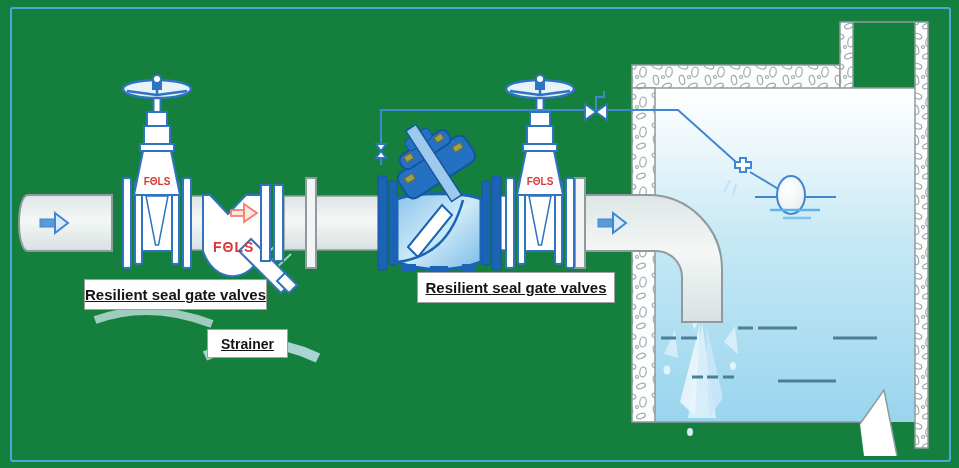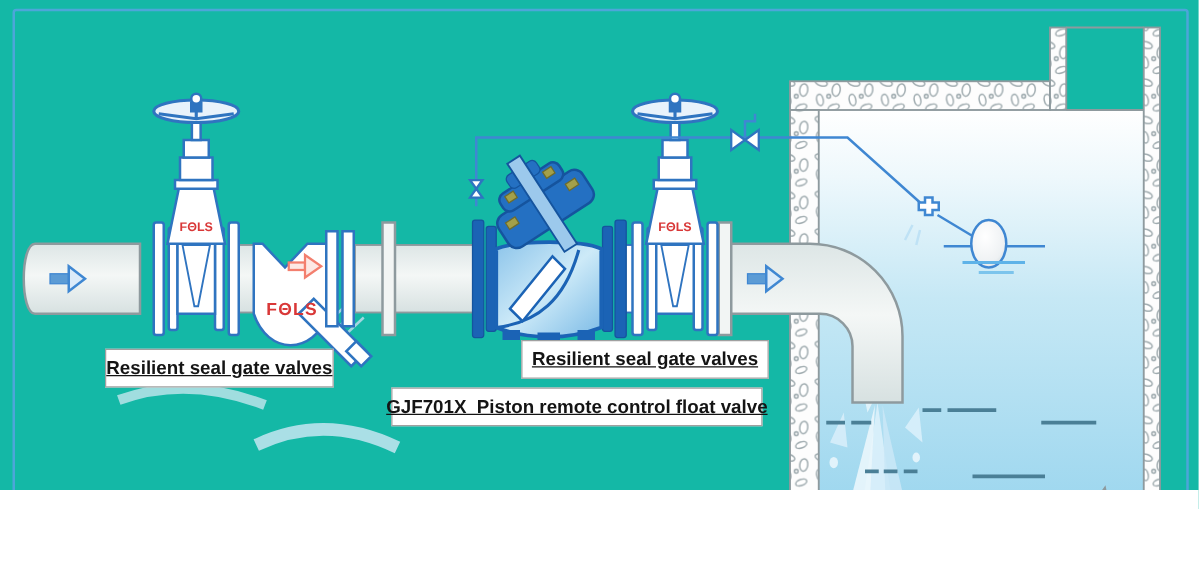--- a/index.html
+++ b/index.html
@@ -1,16 +1,16 @@
 <!DOCTYPE html>
 <html><head>
 <meta charset="utf-8">
 <style>
   html,body{margin:0;padding:0;background:#ffffff;}
-  #stage{position:relative;width:959px;height:392px;background:#14b8a6;overflow:hidden;
+  #stage{position:relative;width:959px;height:468px;background:#15803d;overflow:hidden;
          font-family:"Liberation Sans",sans-serif;}
   #frame{position:absolute;left:10px;top:7px;width:937px;height:451px;
          border:2px solid #4da6d9;border-radius:3px;pointer-events:none;}
   svg{position:absolute;left:0;top:0;}
   .label{position:absolute;background:#ffffff;border:1px solid #a0a0a0;
          display:flex;align-items:center;justify-content:center;
          font-weight:bold;font-size:15px;color:#141414;white-space:pre;text-decoration:underline;}
   .brand-mark{font-family:"Liberation Sans",sans-serif;font-weight:bold;fill:#d93838;}
 </style>
 </head>
@@ -198,16 +198,16 @@
   </g>
   <g>
     <rect x="598" y="219" width="15" height="8" fill="#5b9bd5" stroke="#3f87d2"></rect>
     <polygon points="613,213 626,223 613,233" fill="#dcebf9" stroke="#3f87d2" stroke-width="2"></polygon>
   </g>
 </svg>
 
 <div id="frame"></div>
 
 <div class="label" style="left:84px;top:279px;width:181px;height:29px;">Resilient seal gate valves</div>
-<div class="label" style="left:313px;top:310px;width:295px;height:29px;">GJF701X  Piston remote control float valve</div>
+<div class="label" style="left:207px;top:329px;width:79px;height:27px;font-size:14px;">Strainer</div>
 <div class="label" style="left:417px;top:272px;width:196px;height:29px;">Resilient seal gate valves</div>
 
 </div>
 
 </body></html>

